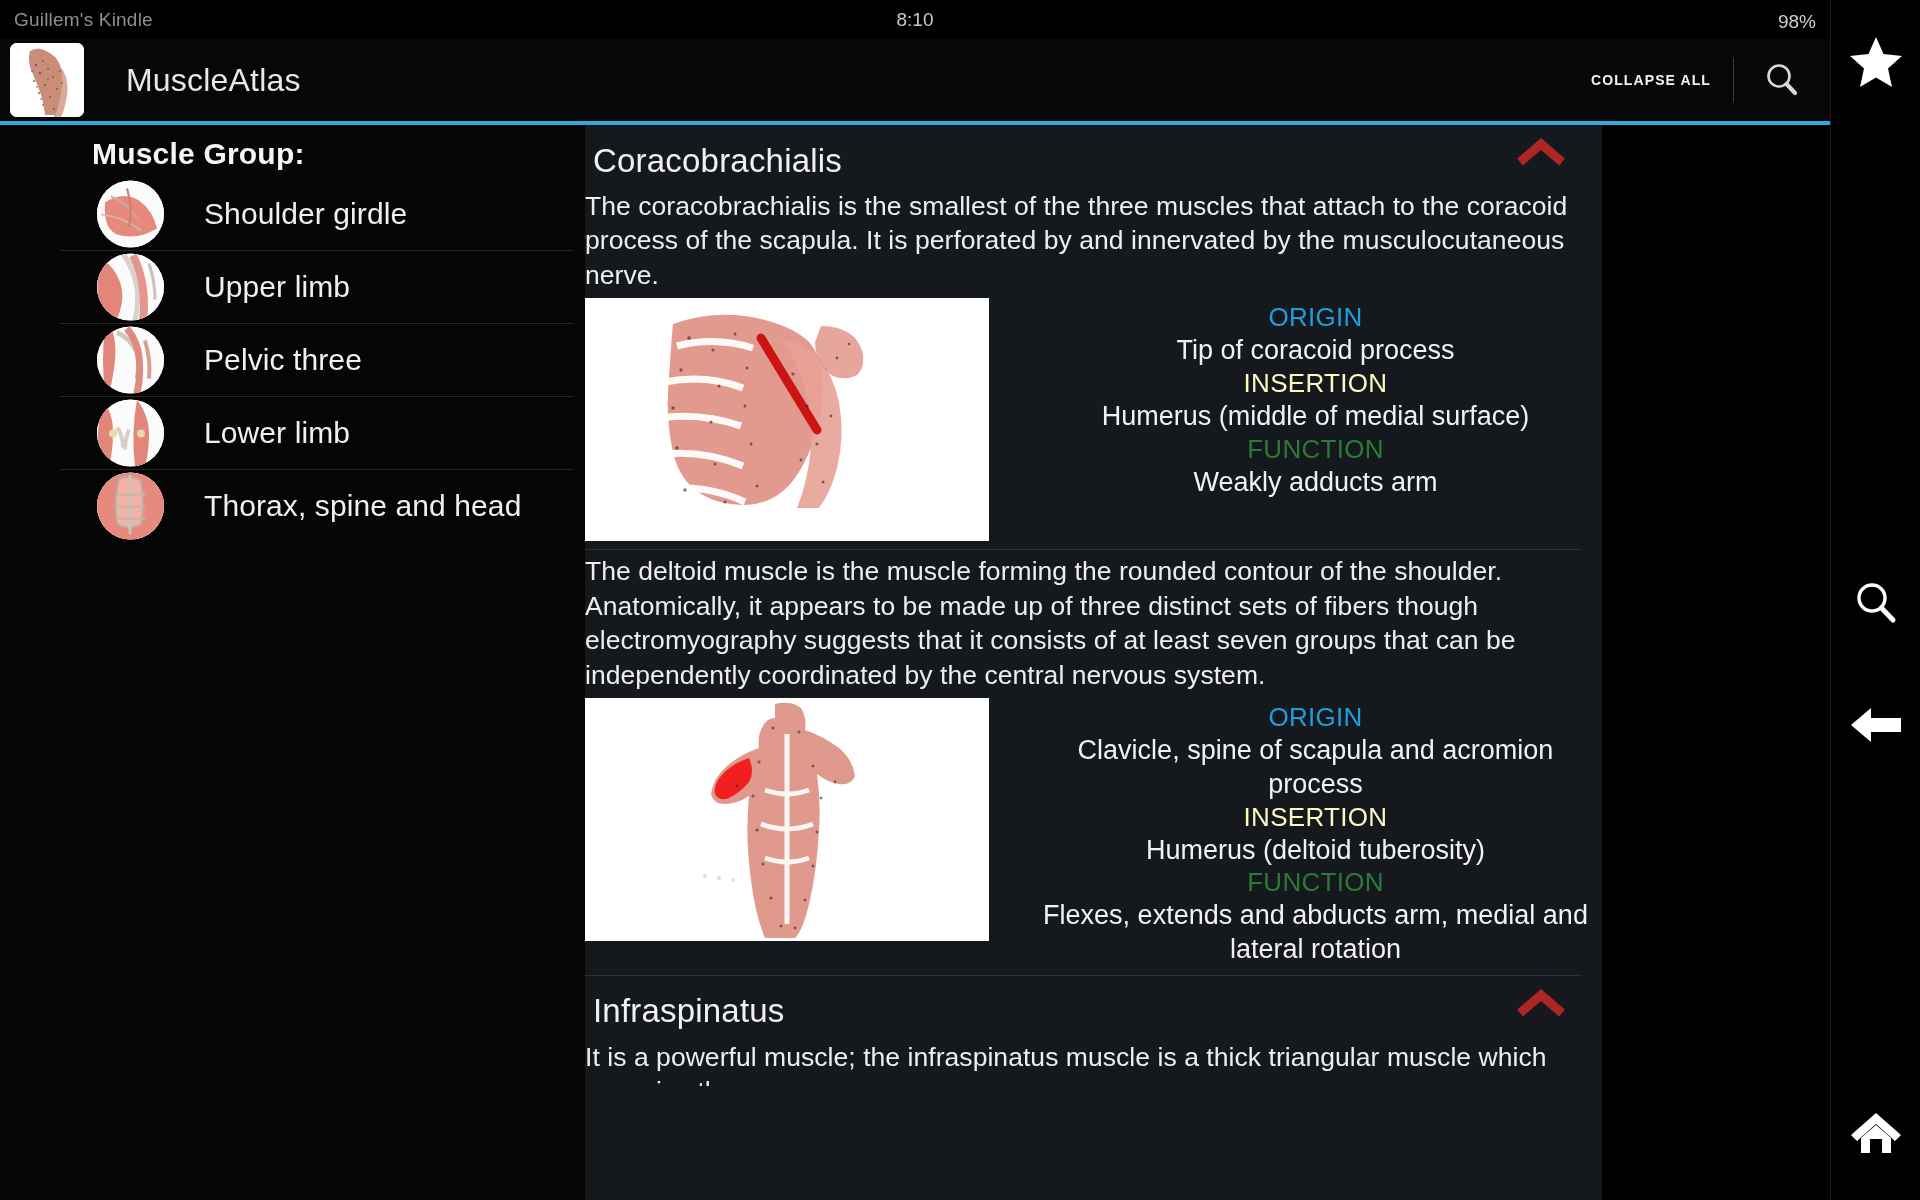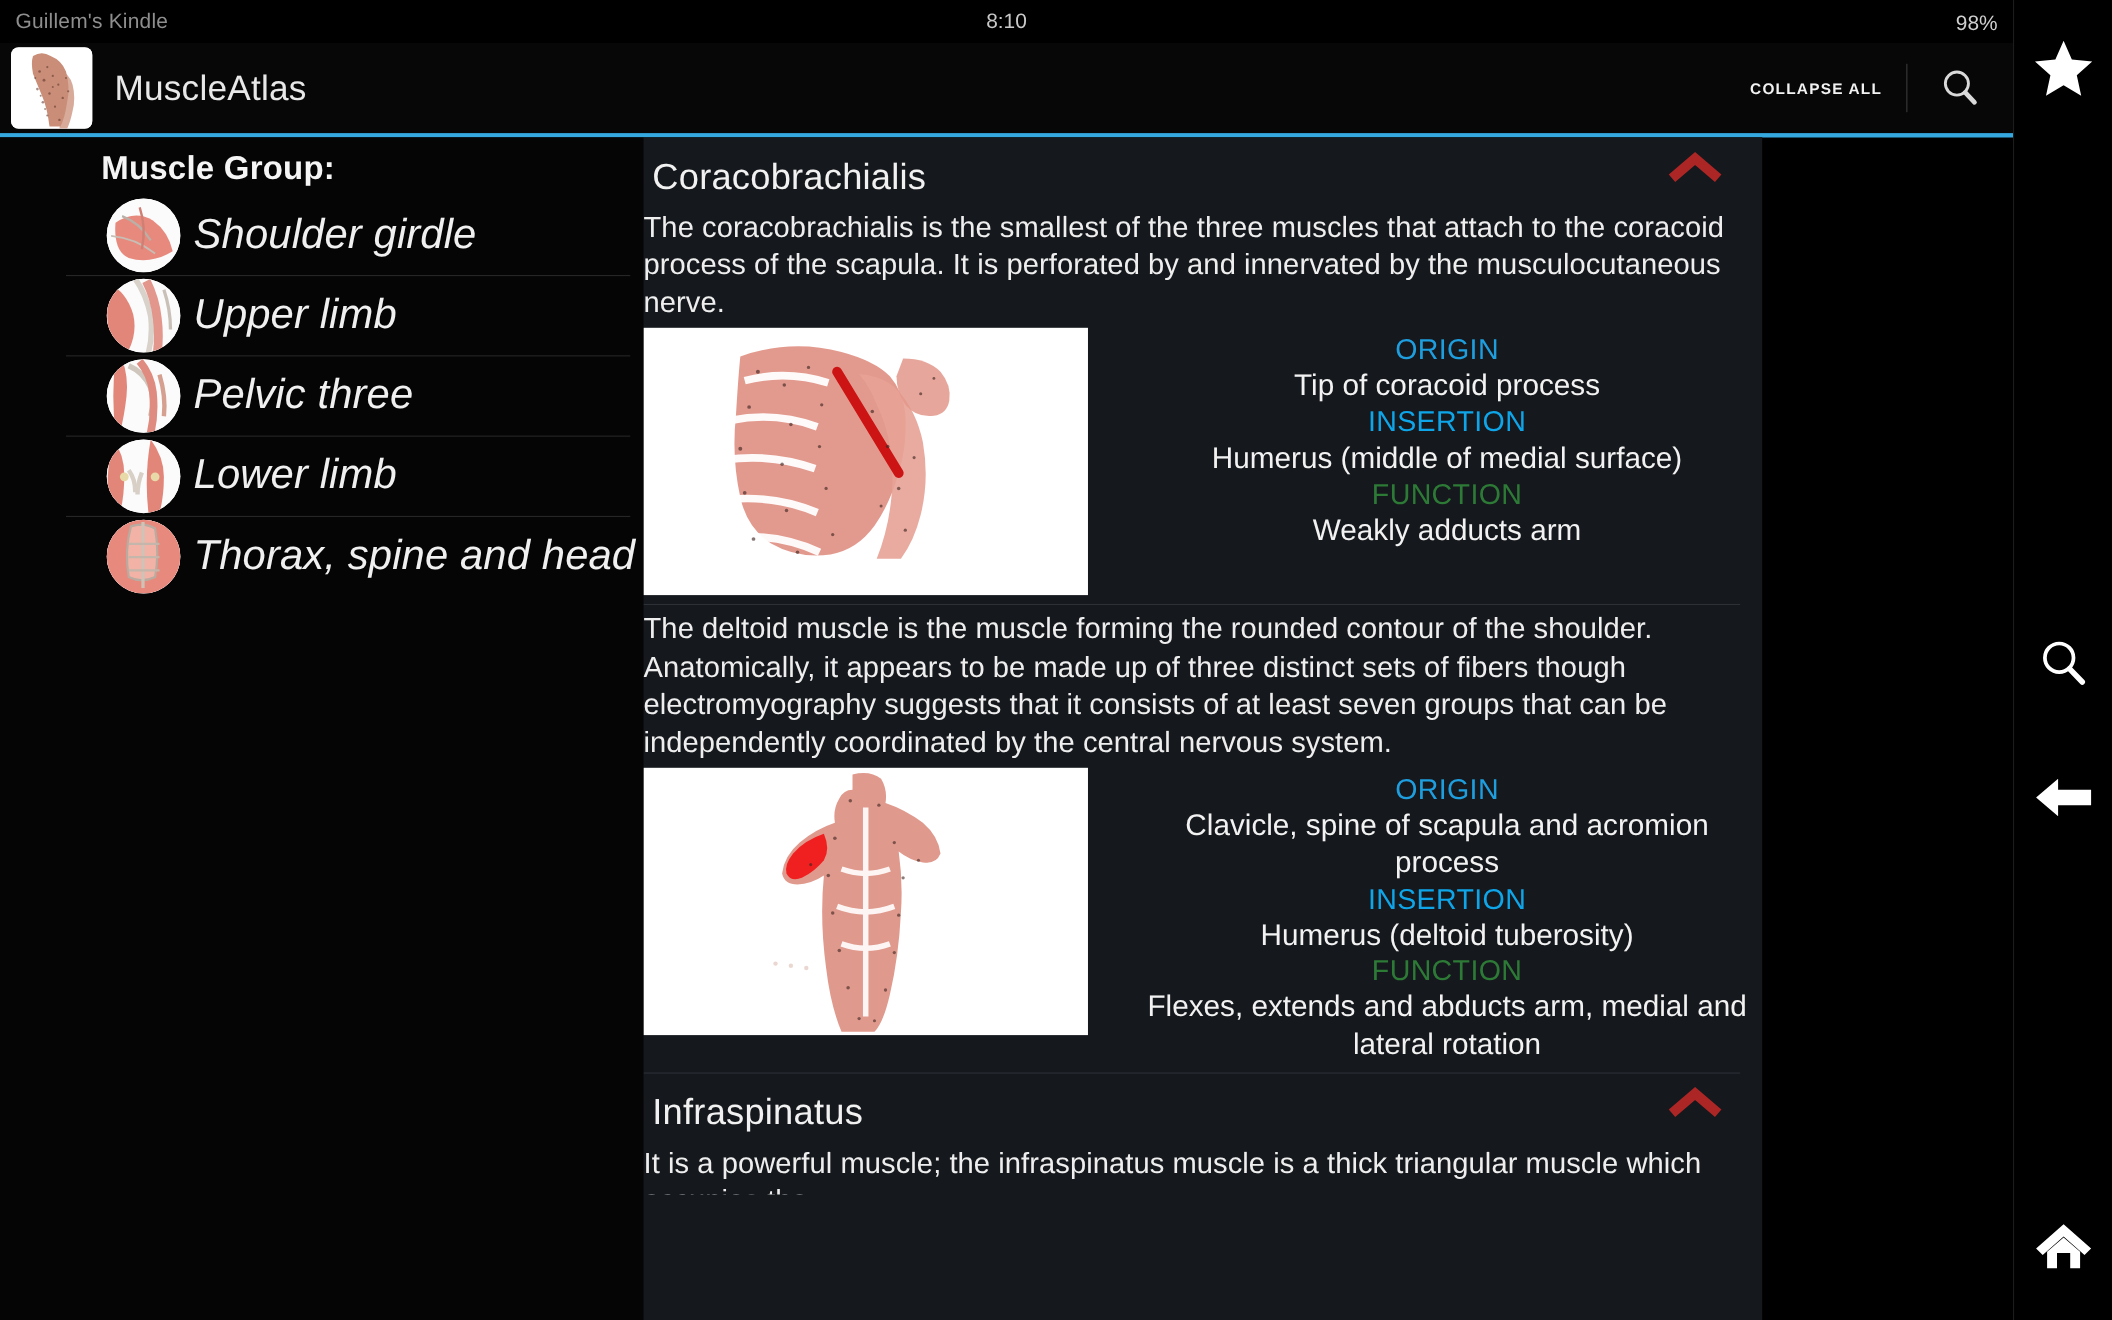--- a/index.html
+++ b/index.html
@@ -38,21 +38,21 @@
   }
   .batt-ico:after {
     content:""; position:absolute; right:-6px; top:6px; width:4px; height:9px;
     background:#d8d8d8; border-radius:0 1px 1px 0;
   }
   .batt-bolt { color:#d8d8d8; font-size:15px; line-height:1; }
 
   
   .appbar {
     position:absolute; left:0; top:39px; width:1830px; height:82px;
-    background:#070707; display:flex; align-items:center;
+    background:#070707; display:flex; align-items:center;gap:22px;
   }
   .app-icon {
     width:74px; height:74px; margin-left:10px; border-radius:7px;
     background:#fdfdfd; overflow:hidden; position:relative; flex:none;
   }
   .app-title {
     margin-left:20px; font-size:32px; color:#e8e8e8; letter-spacing:.2px;
   }
   .appbar-actions {
     margin-left:auto; display:flex; align-items:center; height:100%;
@@ -91,23 +91,22 @@
   .mg-item + .mg-item:before {
     content:""; position:absolute; left:60px; right:12px; top:0;
     height:1px; background:#262626;
   }
   .mg-thumb {
     position:absolute; left:97px; top:50%; transform:translateY(-50%);
     width:67px; height:67px; border-radius:50%; overflow:hidden;
     background:#fff; flex:none;
   }
   .mg-label {
-    margin-left:80px; font-size:38px; color:#f0f0f0; letter-spacing:.1px;
+    margin-left:108px; font-size:30px; color:#f0f0f0; letter-spacing:.1px;
     white-space:nowrap;
-    font-style:italic;
   }
 
   
   .main {
     position:absolute; left:585px; top:0; right:0; bottom:0;
     background:#15181c; overflow:hidden;
   }
   .main-inner { padding:0 0 0 0; }
 
   .muscle-head {
@@ -127,21 +126,21 @@
   .muscle-body { display:flex; align-items:flex-start; gap:0; }
   .muscle-figure {
     width:404px; height:243px; background:#fff; flex:none;
     position:relative; overflow:hidden;
   }
   .oif {
     flex:1; text-align:center; padding-top:4px;margin-left:40px;
   }
   .oif-label { font-size:26px; line-height:1.23; letter-spacing:.3px; }
   .oif-label.origin { color:#1e9ede; }
-  .oif-label.insertion { color:#0ea5e9; }
+  .oif-label.insertion { color:#fef9c3; }
   .oif-label.function { color:#2d7a37; }
   .oif-value { font-size:27px; line-height:1.25; color:#f2f2f2; }
 
   .section-rule {
     height:1px; background:#2c3138; margin:8px 20px 0 0;
   }
 
   
   .clipped { overflow:hidden; }
 

